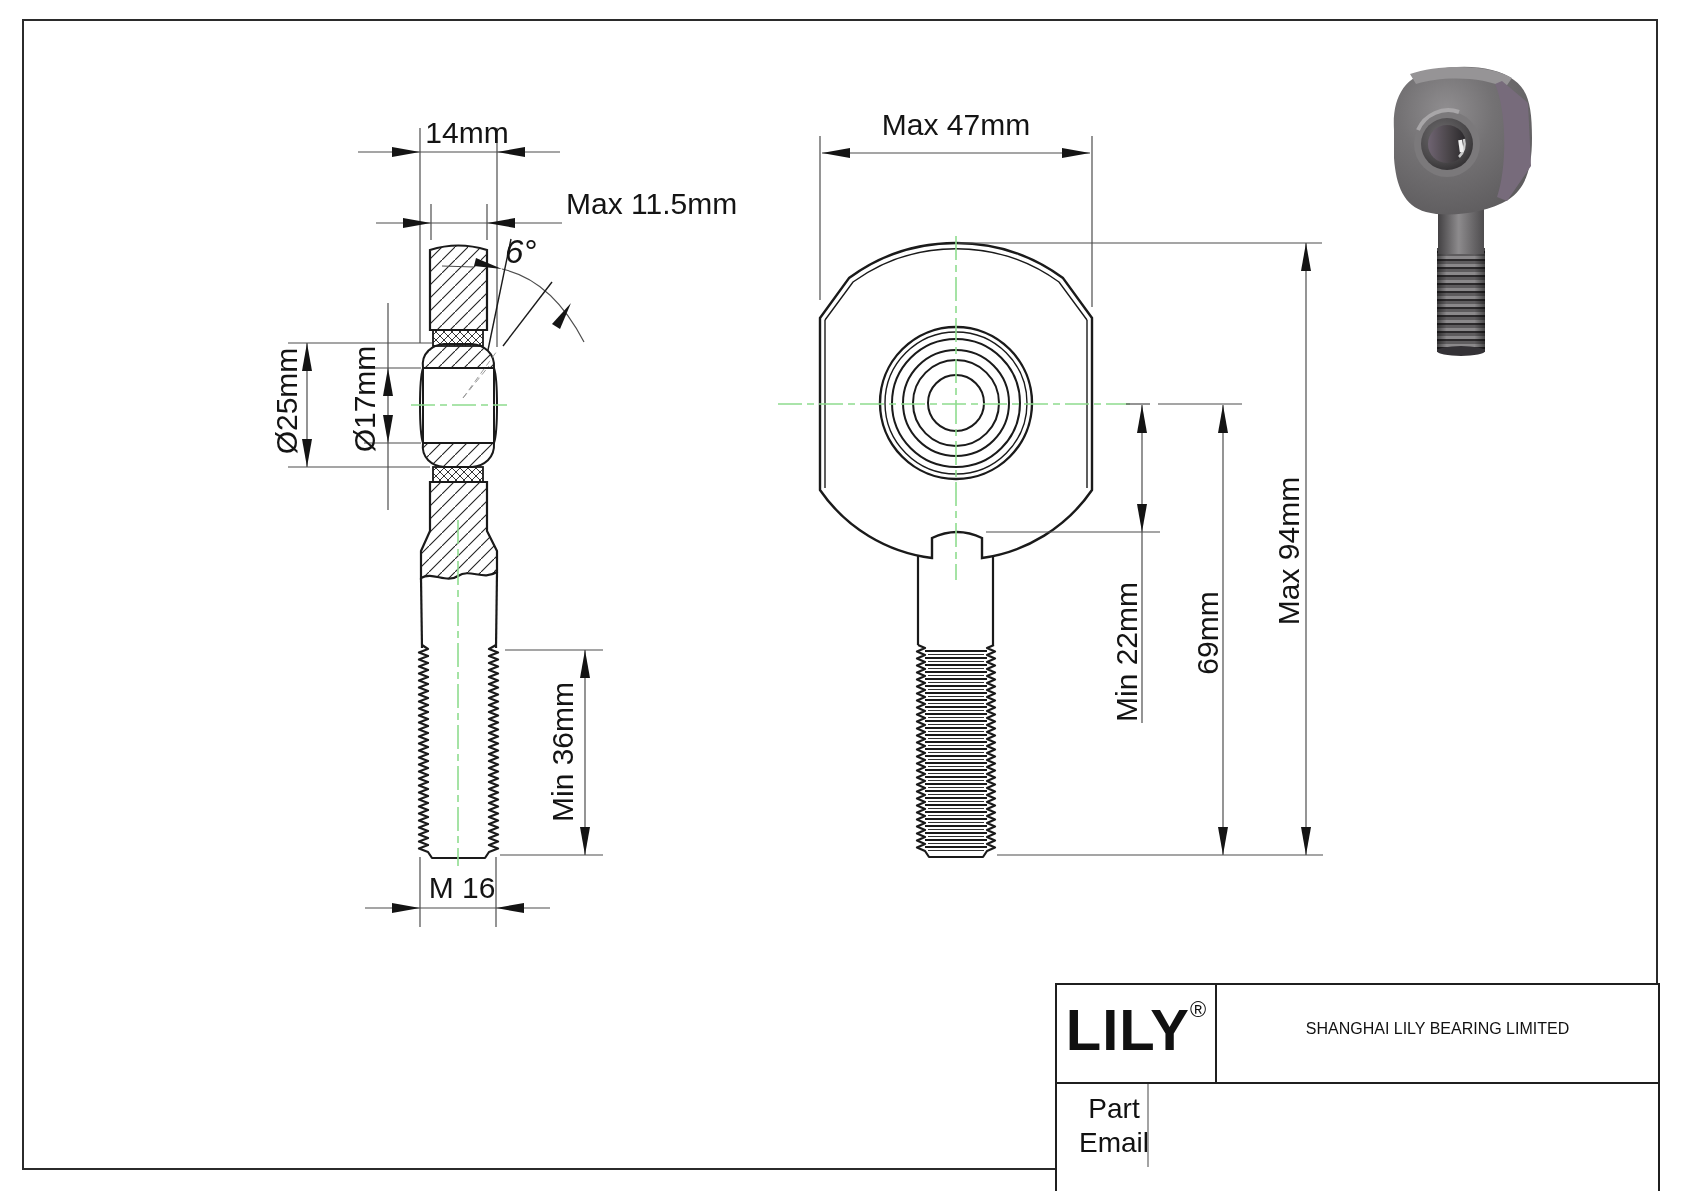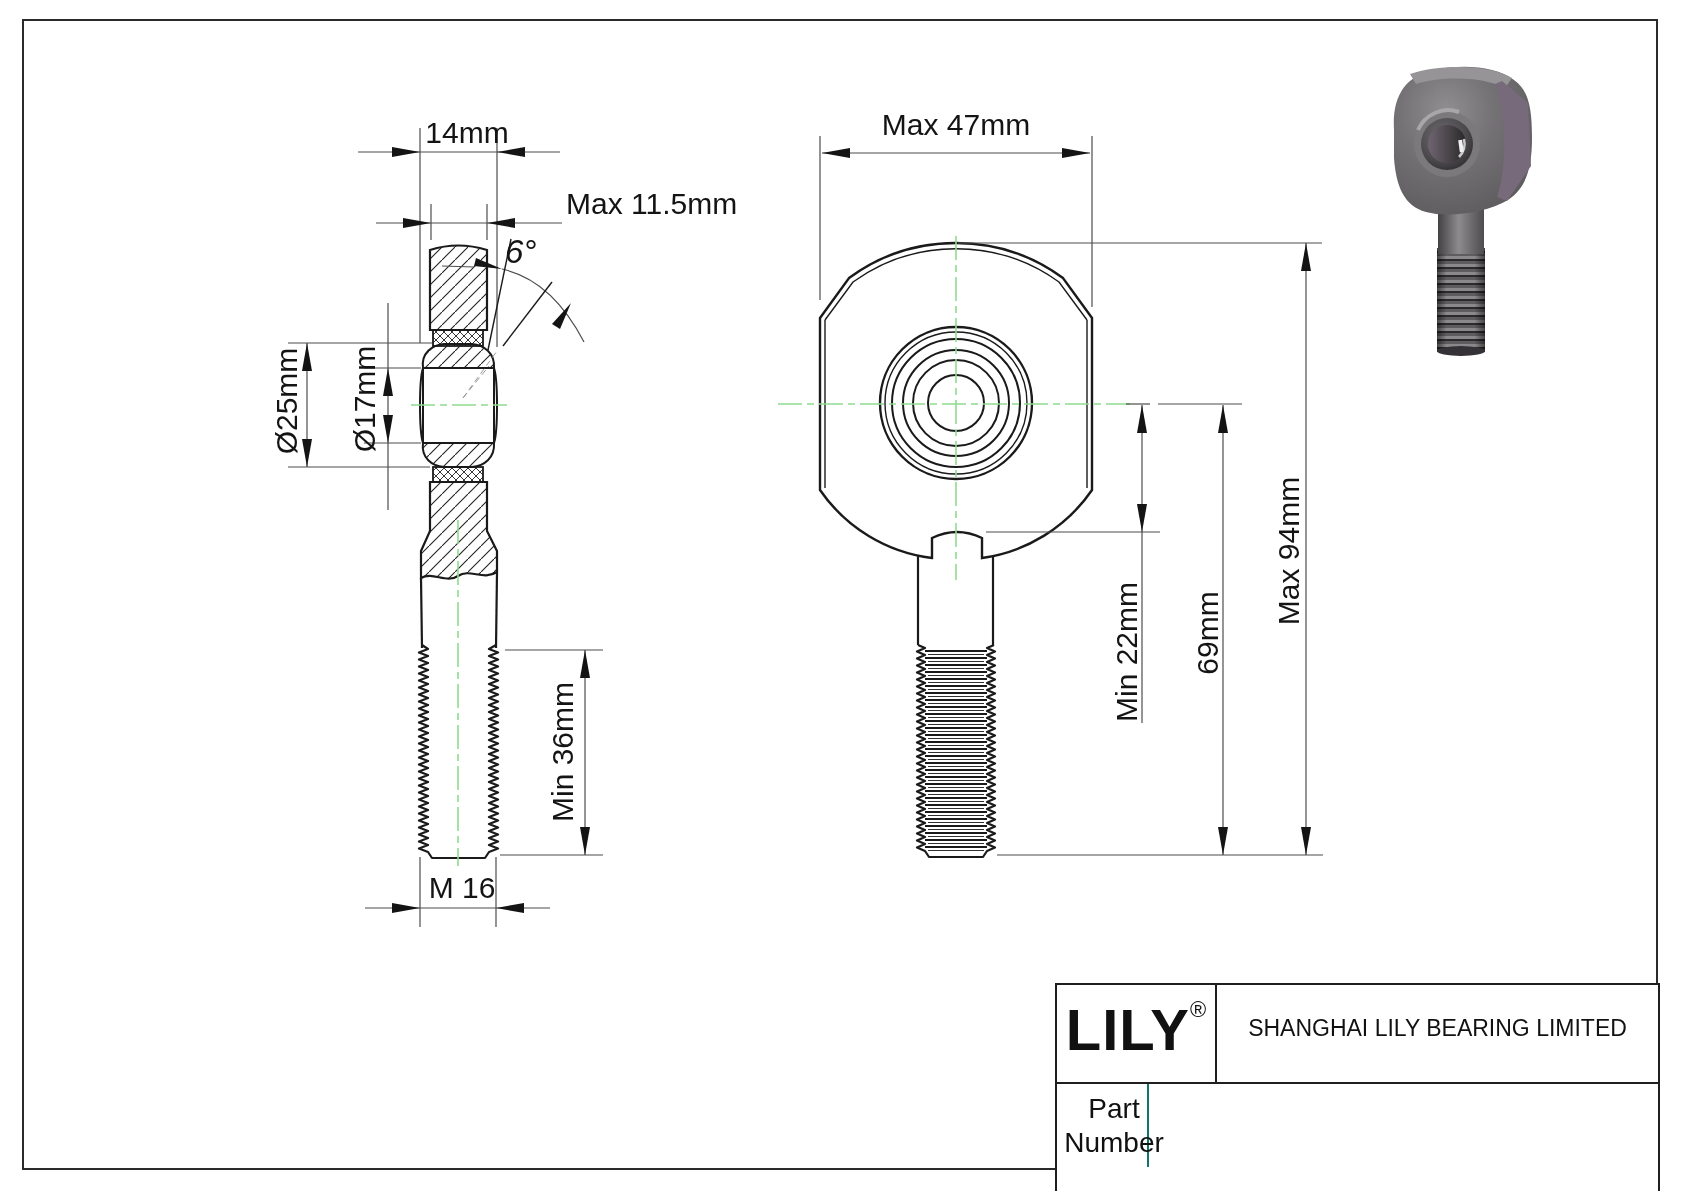--- a/index.html
+++ b/index.html
@@ -10,23 +10,23 @@
   .dimtxt{font-size:30px;}
   .angletxt{font-size:33px;font-style:italic;}
   
   .titleblock{position:absolute;left:1055px;top:983px;width:605px;height:216px;border:2px solid #1f1f1f;box-sizing:border-box;display:grid;grid-template-rows:97px 85px;background:#fff;color:#111;}
   .tb-row1{display:grid;grid-template-columns:160px 1fr;}
   .tb-row2{display:grid;grid-template-columns:92px 1fr;border-top:2px solid #1f1f1f;}
   .tb-cell{display:flex;align-items:center;justify-content:center;flex-direction:column;box-sizing:border-box;}
   .tb-logo-cell{border-right:2px solid #1f1f1f;flex-direction:row;align-items:flex-start;padding-top:16px;}
   .brand{font-size:58px;font-weight:bold;letter-spacing:1px;line-height:1;}
   .regmark{font-size:22px;line-height:1;margin-top:-2px;}
-  .company{font-size:23px;margin-bottom:10px;white-space:nowrap;}
+  .company{font-size:16px;margin-bottom:10px;white-space:nowrap;}
   .email{font-size:23px;white-space:nowrap;}
-  .partlabel-cell{border-right:2px solid #0f766e;margin-left:24px;}
+  .partlabel-cell{border-right:2px solid #a3a3a3;margin-left:24px;}
   .partlabel{font-size:28px;line-height:1.2;text-align:center;}
   .partname{font-size:30px;white-space:nowrap;}
 </style>
 </head>
 <body>
 
 <div class="page-border"></div>
 
 <svg width="1684" height="1191" viewBox="0 0 1684 1191">
   <defs>
@@ -251,17 +251,17 @@
       <span class="regmark">®</span>
     </div>
     <div class="tb-cell">
       <div class="company">SHANGHAI LILY BEARING LIMITED</div>
     </div>
   </div>
   <div class="tb-row2">
     <div class="tb-cell partlabel-cell">
       <div class="partlabel">
         <div>Part</div>
-        <div>Number</div>
+        <div>Email</div>
       </div>
     </div>
   </div>
 </div>
 
 </body></html>

